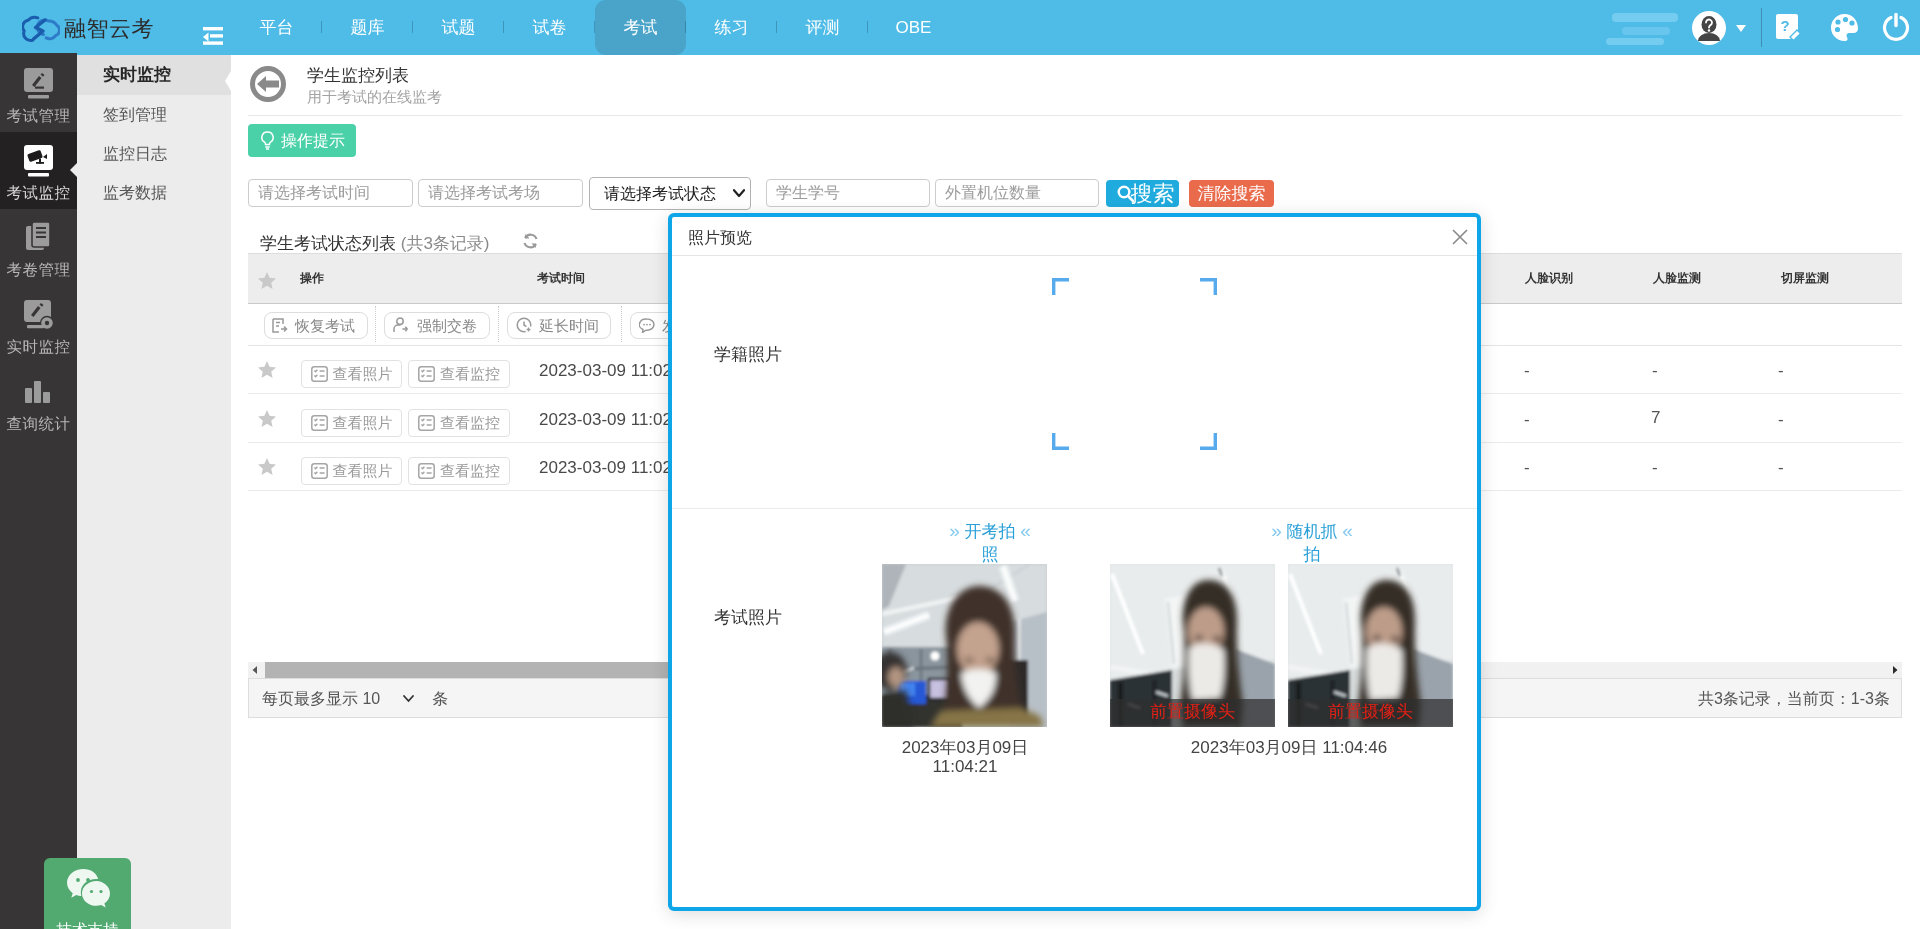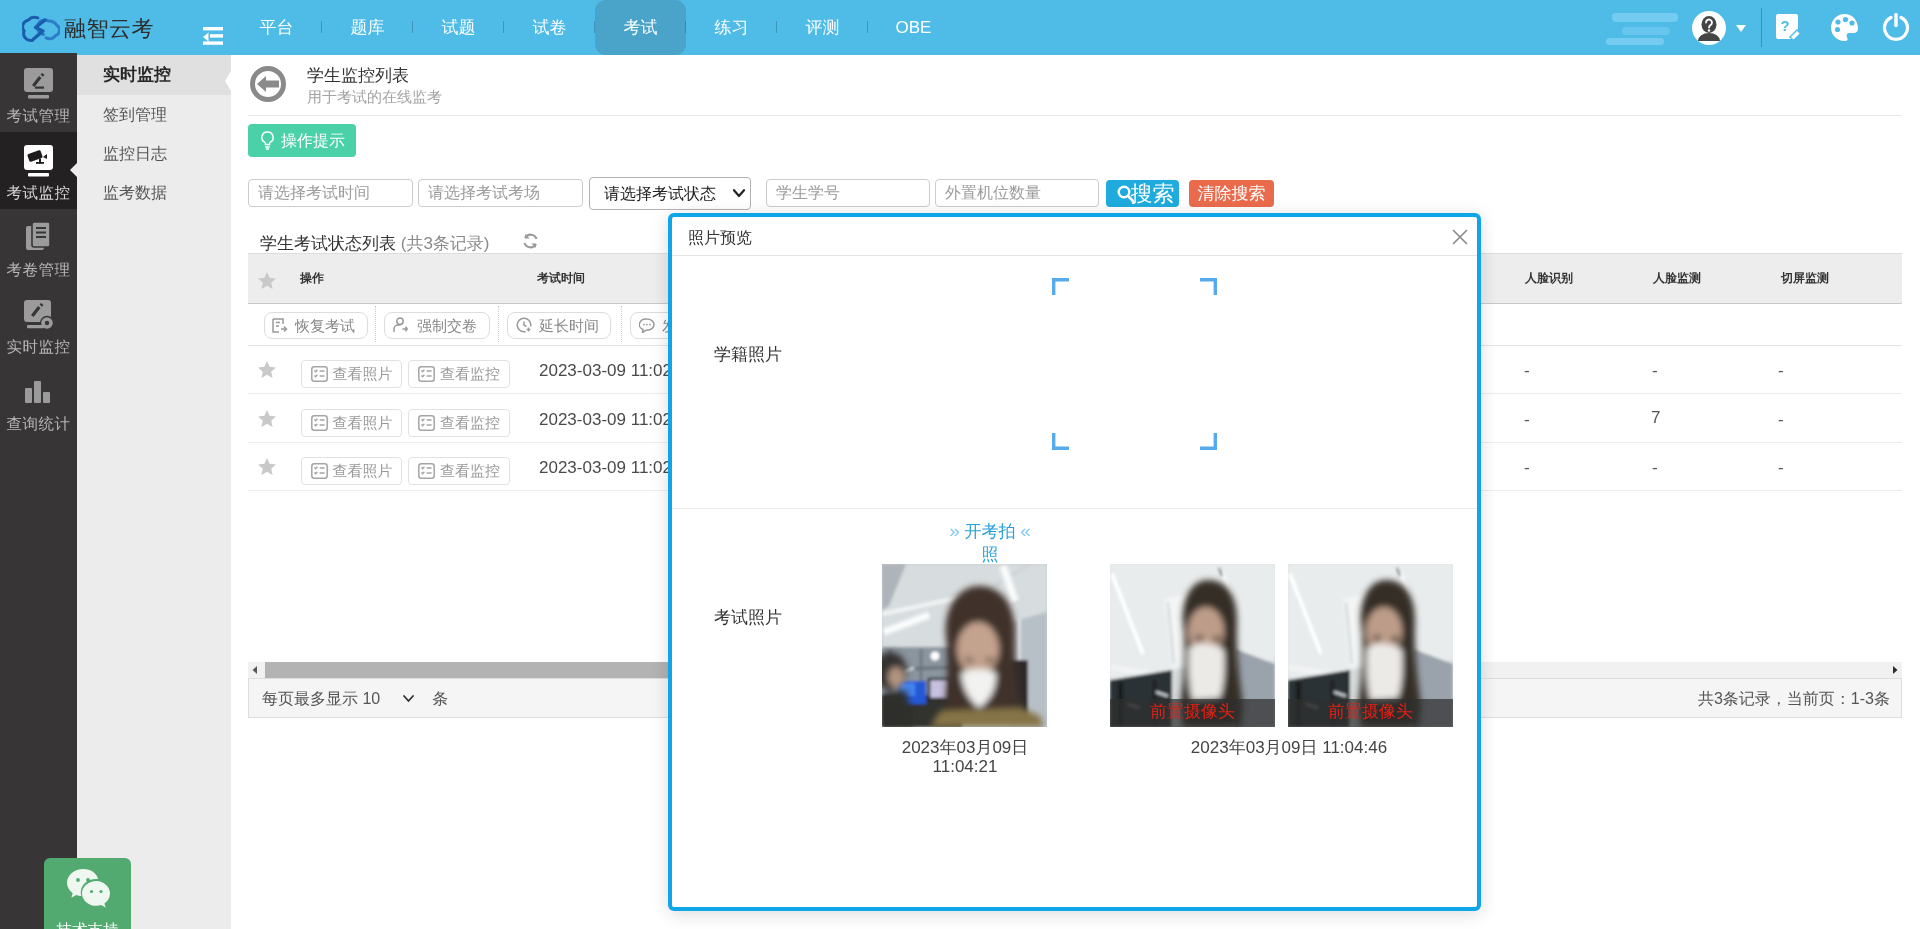--- a/index.html
+++ b/index.html
@@ -424,20 +424,21 @@
   <svg class="abs" style="left:380px;top:61px" width="165" height="172" viewBox="0 0 165 172">
     <g stroke="#57aaec" stroke-width="3.4" fill="none">
     <path d="M1.7 17 V1.7 H17"></path>
         <path d="M148 1.7 H163.3 V17"></path>
     <path d="M1.7 155 V170.3 H17"></path>
         <path d="M148 170.3 H163.3 V155"></path>
       </g>
   </svg>
   <div id="mdiv"></div>
   <div class="bluecap" style="left:238px;top:302px;"><span class="chev">»</span> 开考拍 <span class="chev">«</span><br>照</div>
+  <div class="bluecap" style="left:560px;top:302px;"><span class="chev">»</span> 随机抓 <span class="chev">«</span><br>拍</div>
   <div class="photo" style="left:210px;top:347px;"><svg width="165" height="163">
         <use href="#cam1"></use>
       </svg></div>
   <div class="photo" style="left:438px;top:347px;"><svg width="165" height="163">
         <use href="#cam2"></use>
       </svg></div>
   <div class="photo" style="left:616px;top:347px;"><svg width="165" height="163">
         <use href="#cam2"></use>
       </svg></div>
   <div class="redcap" style="left:438px;top:482px;">前置摄像头</div>

